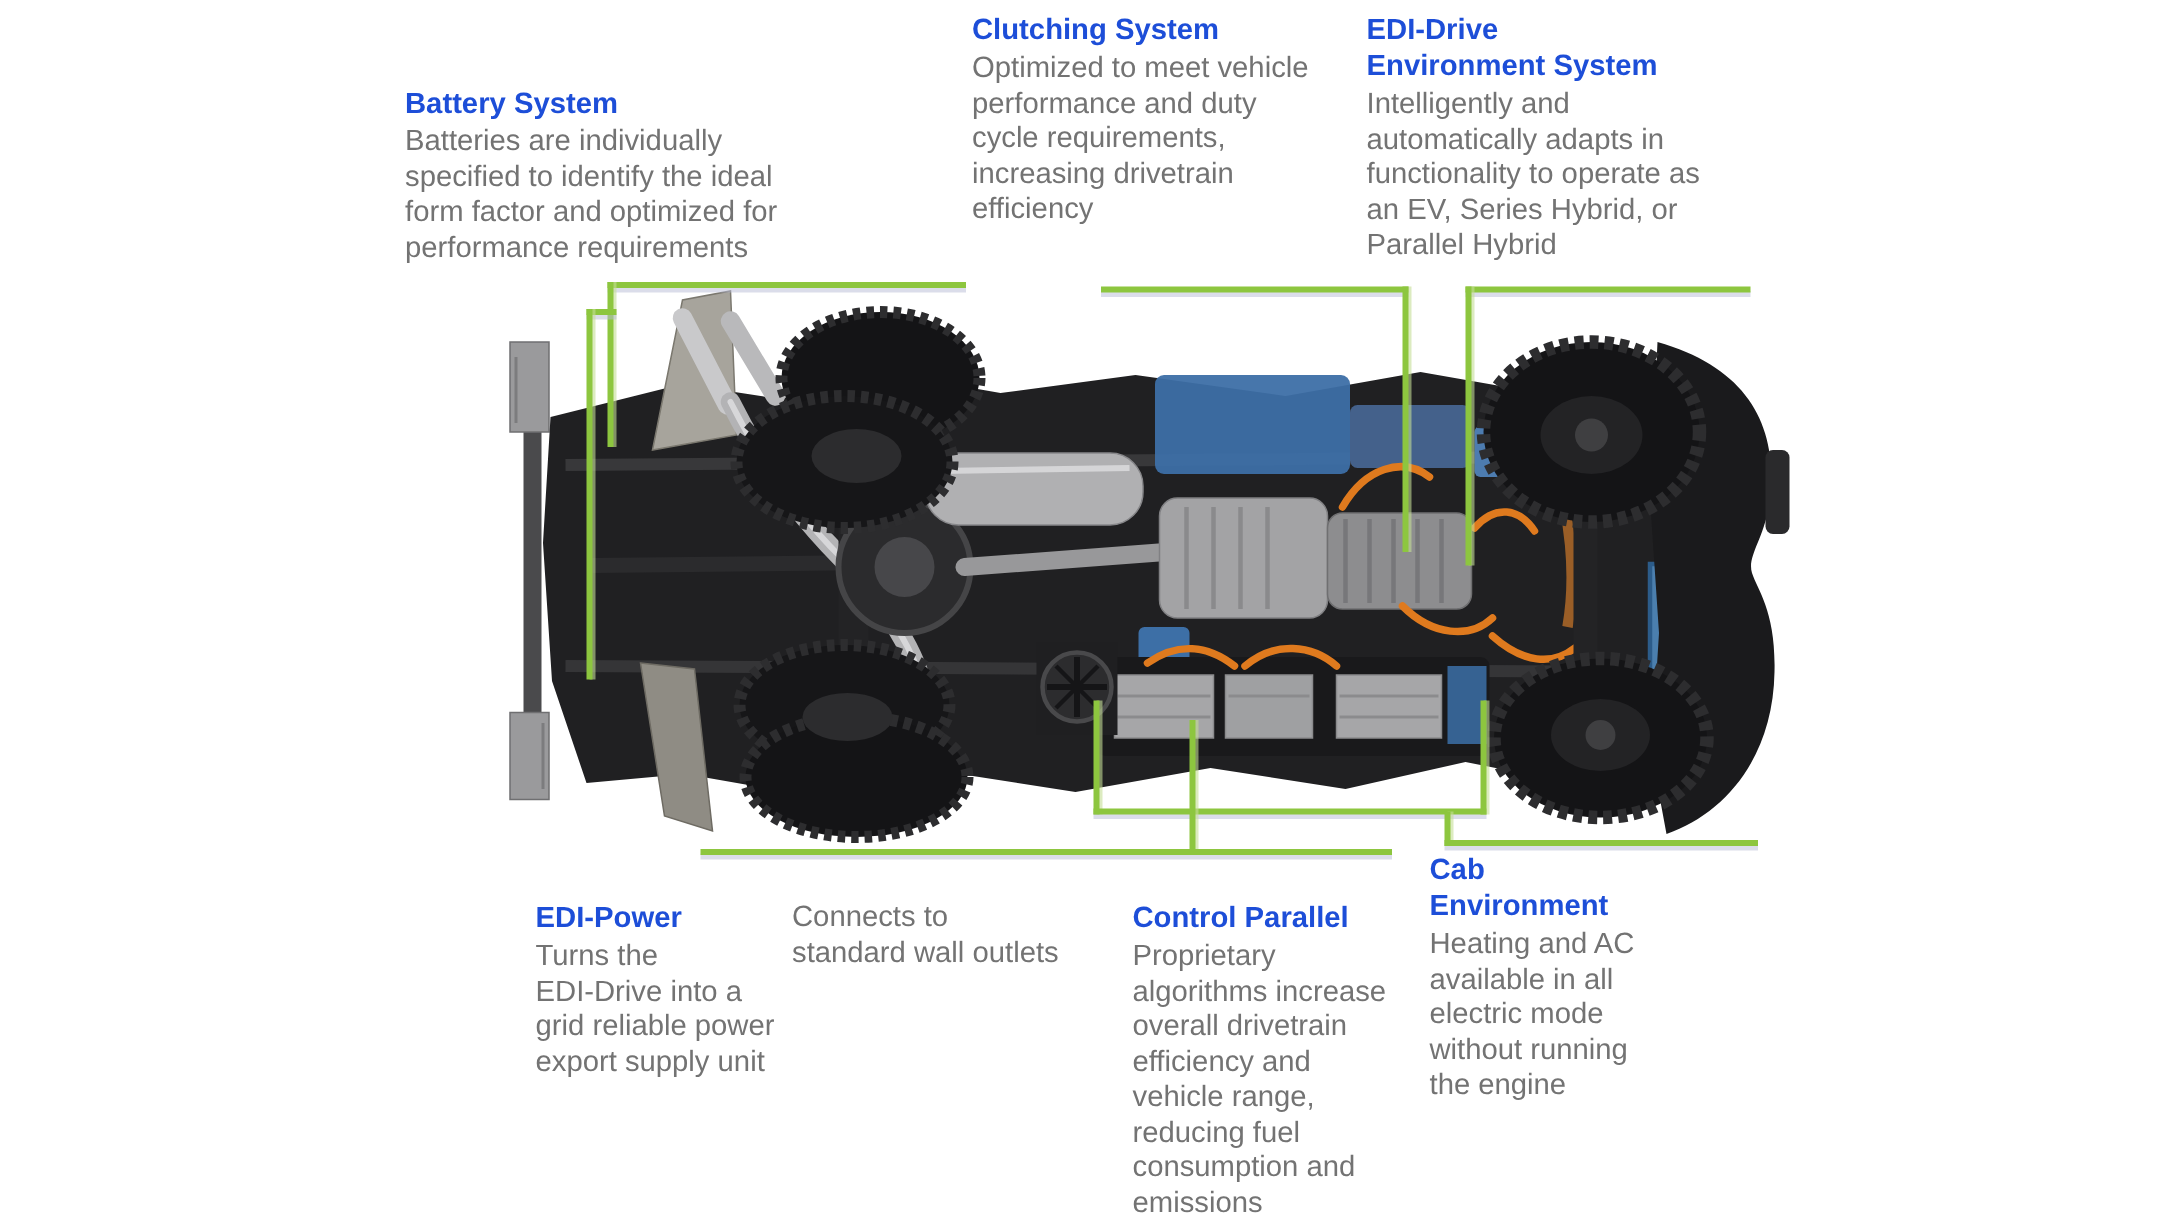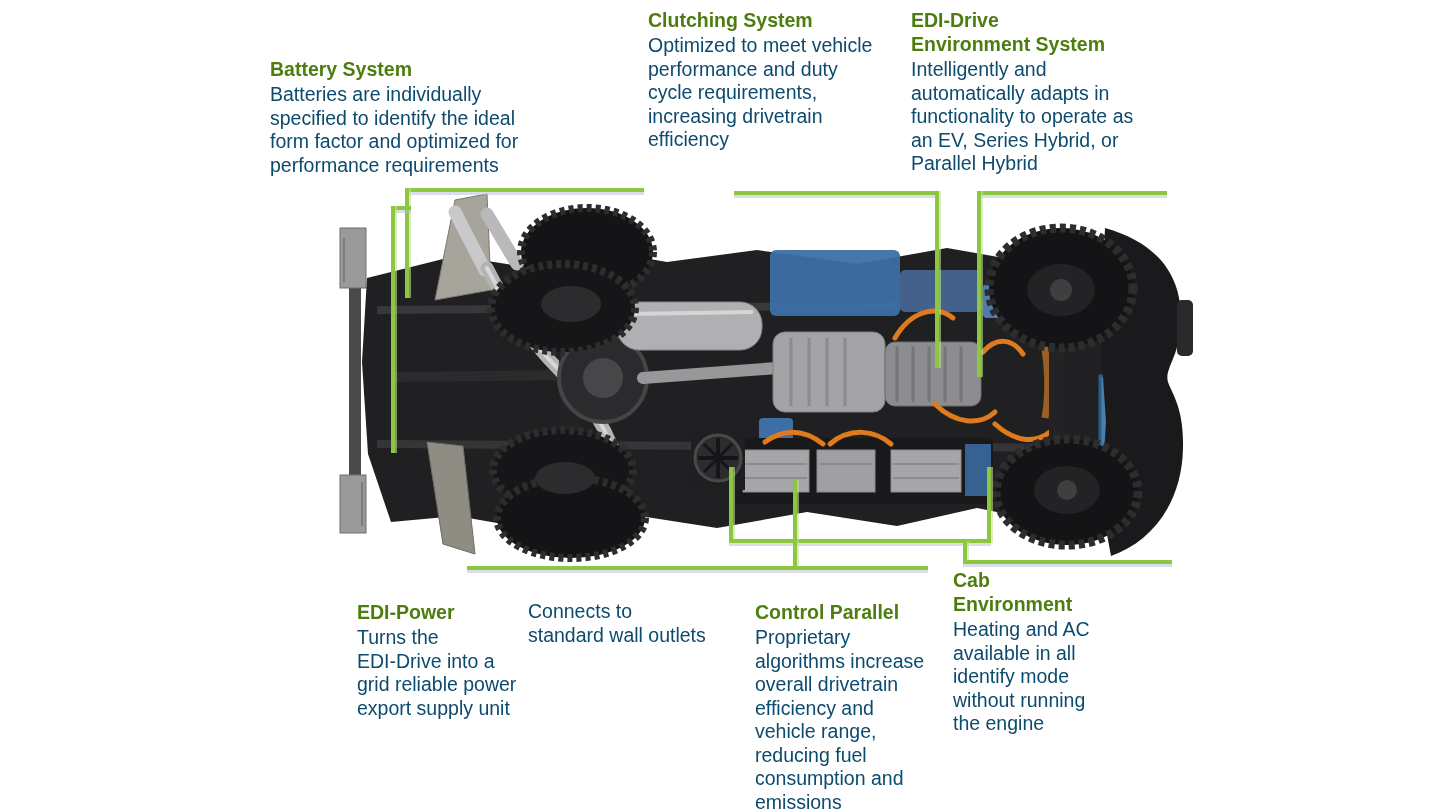--- a/index.html
+++ b/index.html
@@ -3,25 +3,25 @@
 <meta charset="utf-8">
 <style>
   html,body{margin:0;padding:0;background:#ffffff;}
   #stage{
     position:relative;width:1440px;height:810px;overflow:hidden;
     background:#ffffff;
     font-family:"Liberation Sans","DejaVu Sans",sans-serif;
   }
   .callout{position:absolute;}
   .callout-title{
-    font-weight:bold;color:#4d7c0f;font-size:19.5px;line-height:24px;
+    font-weight:bold;color:#1d4ed8;font-size:19.5px;line-height:24px;
     white-space:pre-line;margin:0 0 2px 0;
   }
   .callout-body{
-    color:#0c4a6e;font-size:19.5px;line-height:23.5px;white-space:pre-line;
+    color:#737373;font-size:19.5px;line-height:23.5px;white-space:pre-line;
   }
   .cl{position:absolute;background:#8dc63f;z-index:6;}
   .cl-h{height:4px;box-shadow:0 3px 0 rgba(183,187,214,.5);}
   .cl-v{width:4px;box-shadow:2px 0 0 rgba(197,222,150,.6);}
   .photo{position:absolute;left:335px;top:192px;width:865px;height:378px;z-index:2;}
 </style>
 </head>
 <body>
 
 <div id="stage">
@@ -216,18 +216,18 @@
 reducing fuel
 consumption and
 emissions</div>
   </div>
 
   <div class="callout" style="left:953px;top:568px;width:170px;">
     <div class="callout-title">Cab
 Environment</div>
     <div class="callout-body">Heating and AC
 available in all
-identify mode
+electric mode
 without running
 the engine</div>
   </div>
 
 </div>
 
 </body></html>

